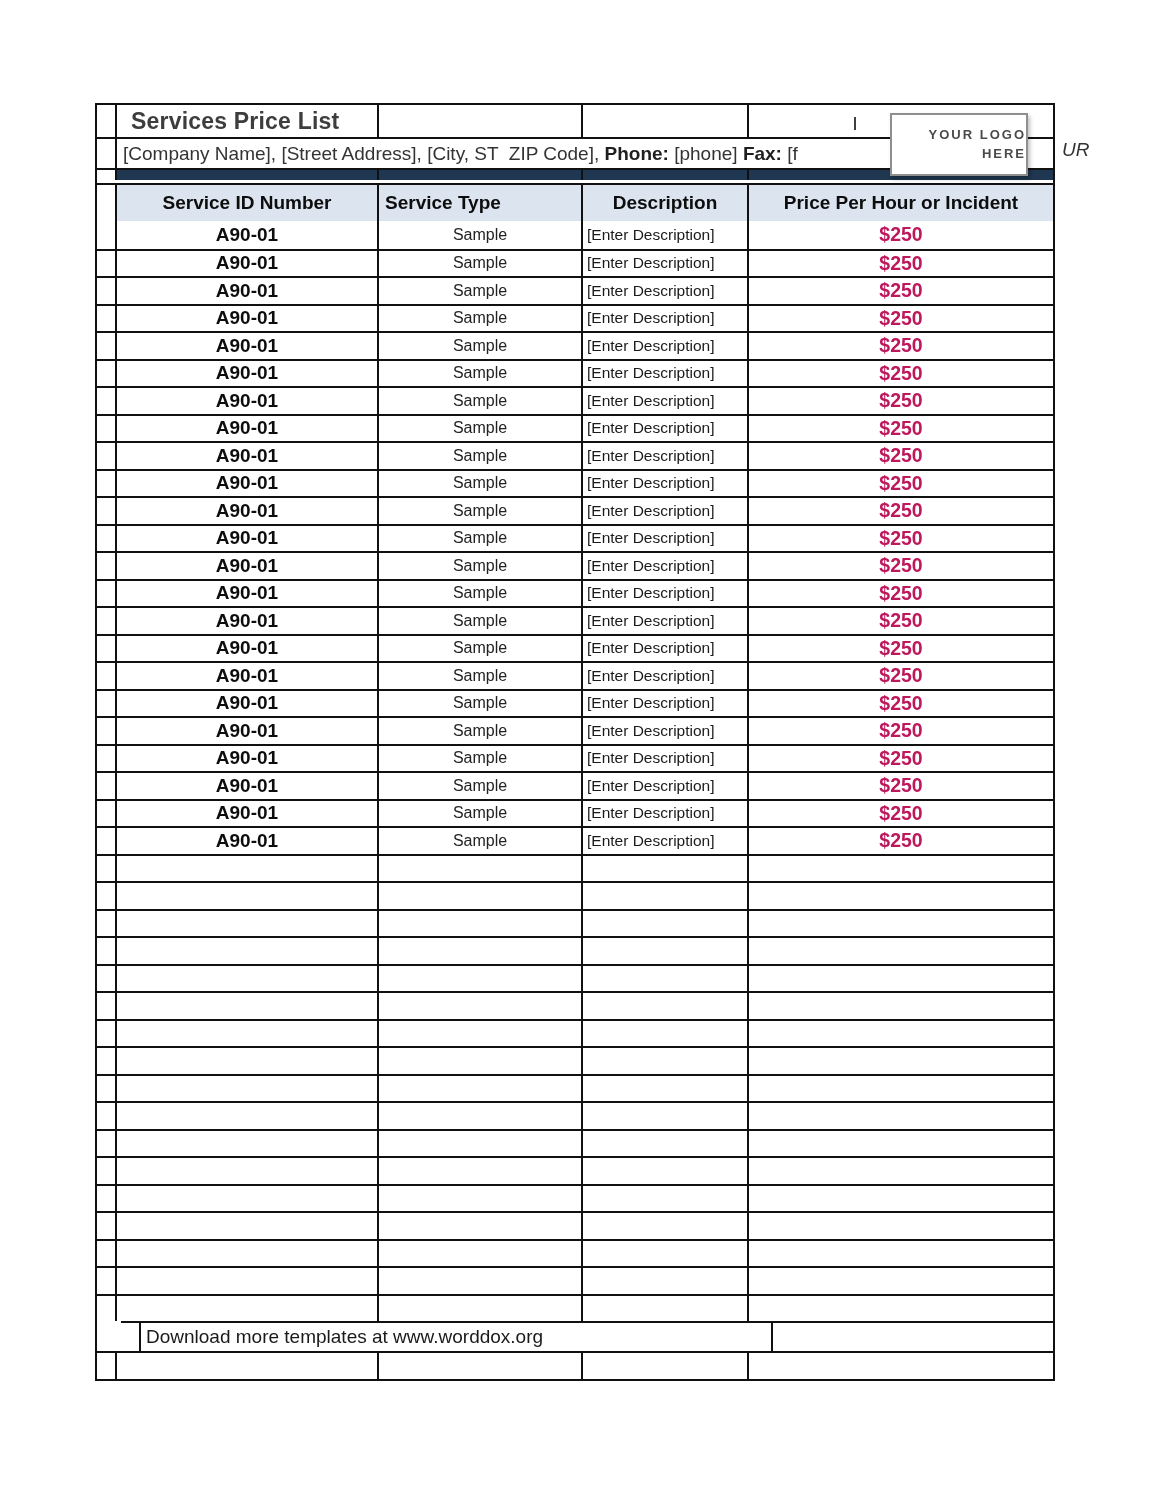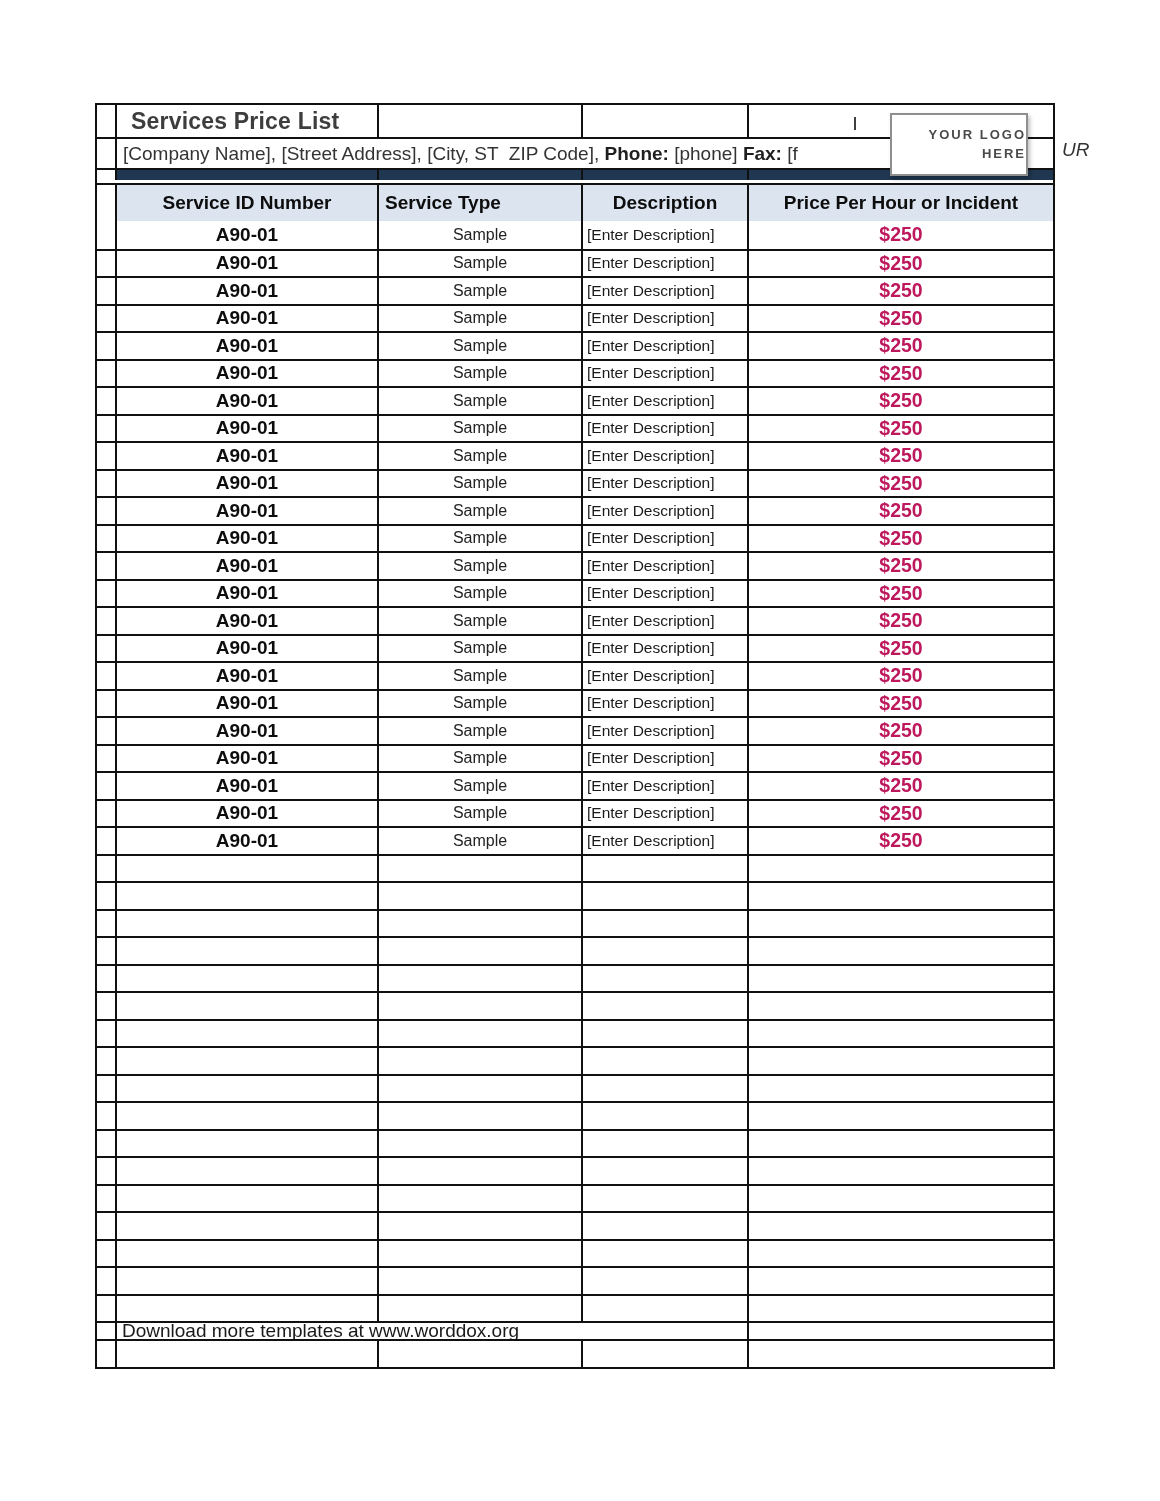--- a/index.html
+++ b/index.html
@@ -44,21 +44,21 @@
   .header-row .col2 { justify-content:flex-start; padding-left:6px; }
 
   .data-row { height:27.5px; }
   .data-row .cell-id { font-size:19px; font-weight:bold; color:#0d0d0d; }
   .data-row .cell-type { font-size:16px; color:#222222; }
   .data-row .cell-desc { font-size:15.5px; color:#1a1a1a; justify-content:flex-start; padding-left:4px; }
   .data-row .cell-price { font-size:19.5px; font-weight:bold; color:#be185d; }
 
   .empty-row { height:27.5px; }
 
-  .download-row { height:18px; }
+  .download-row { height:30px;margin-left:24px; }
   .download-cell { justify-content:flex-start; padding-left:5px; font-size:19px; color:#1a1a1a; white-space:nowrap; }
 
   .final-row { height:28px; }
 
   .logo-box { position:absolute; left:890px; top:113px; width:138px; height:63px; background:#ffffff;
               border:2px solid #8f8f8f; box-shadow:2px 3px 4px rgba(0,0,0,0.25); z-index:5;
               display:flex; flex-direction:column; align-items:flex-end; justify-content:center; }
   .logo-box span { font-size:13px; font-weight:bold; letter-spacing:2px; color:#4a4a4a; line-height:1.45; }
 
   .cursor-mark { position:absolute; left:854px; top:117px; width:2px; height:13px; background:#3f3f3f; z-index:4; }

